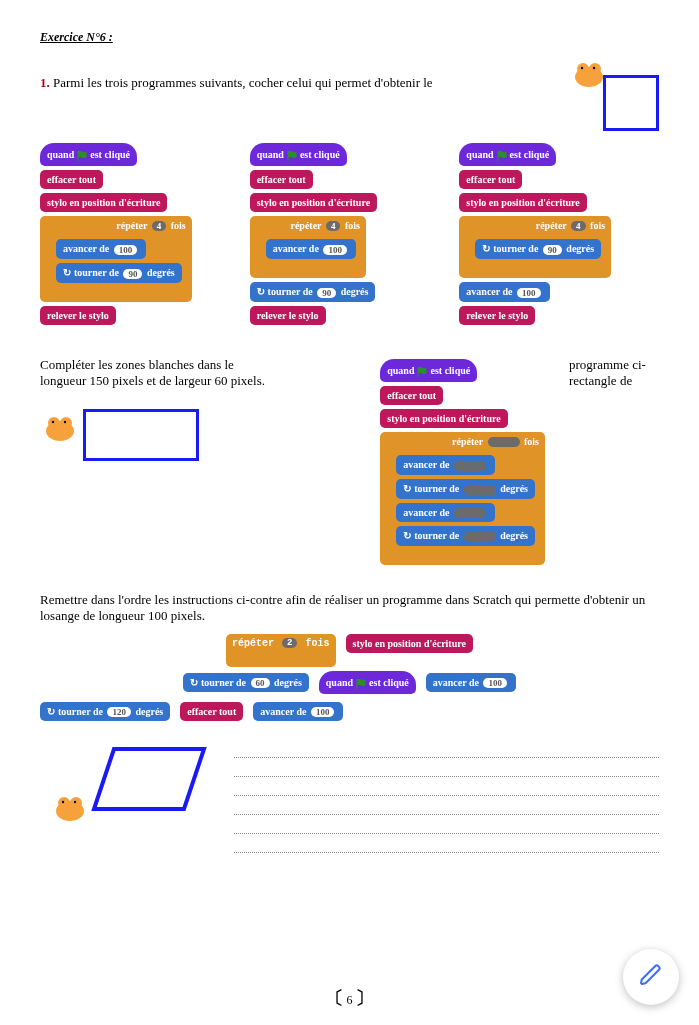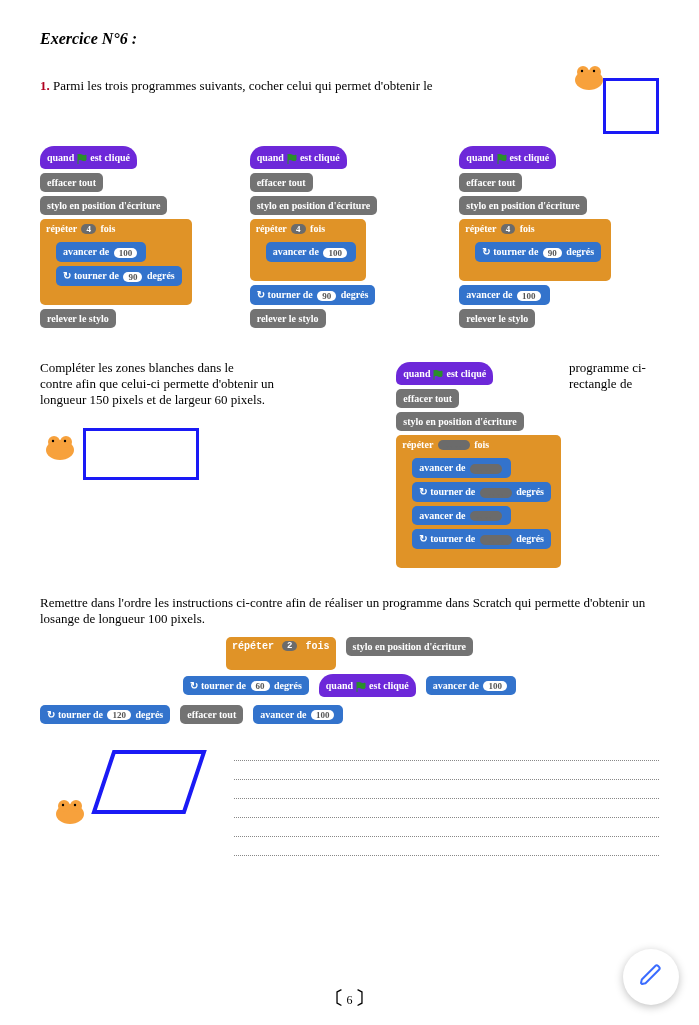--- a/index.html
+++ b/index.html
@@ -14,21 +14,22 @@
     margin: 0 auto;
     padding: 30px 40px 90px 40px;
     box-sizing: border-box;
     width: 699px;
     min-height: 1025px;
     position: relative;
   }
   .exercise-title {
     font-weight: bold;
     font-style: italic;
-    font-size: 16px;
+    text-decoration: underline;
+    font-size: 12px;
     margin-bottom: 30px;
   }
   .q-num { color: #b00020; font-weight: bold; }
   .q-text { font-size: 13px; }
   .row { display: flex; gap: 10px; margin: 10px 0 30px 0; }
   .col { flex: 1; }
 
   
   .block {
     border-radius: 5px;
@@ -36,21 +37,21 @@
     font-size: 10px;
     font-weight: bold;
     padding: 4px 7px;
     margin: 2px 0;
     display: inline-block;
     white-space: nowrap;
     position: relative;
   }
   .stack { display:flex; flex-direction:column; align-items:flex-start; }
   .hat { background:#6d28d9; border-radius: 14px 14px 5px 5px; padding-top:6px; }
-  .green { background:#737373; }
+  .green { background:#be185d; }
   .blue  { background:#3373cc; }
   .flag {
     display:inline-block;
     width:12px;height:12px;
     vertical-align:middle;
     margin:0 2px;
   }
   .flag svg { width:12px;height:12px; }
   .pill {
     display:inline-block;
@@ -68,20 +69,21 @@
   .turn-icon::before { content:"↻ "; font-size:10px; }
   .loop {
     background:#e09327;
     border-radius:5px;
     padding:4px 6px 14px 6px;
     margin:2px 0;
     color:#fff;
     font-size:10px;
     font-weight:bold;
     display:inline-block;
+    text-align:right;
   }
   .loop-body {
     background:#fff;
     border-radius:4px;
     margin-top:3px;
     padding:3px 4px 3px 10px;
     display:flex;
     flex-direction:column;
     align-items:flex-start;
     background:transparent;
@@ -217,26 +219,25 @@
           </div>
         </span>
         <span class="block blue"><span>avancer de</span> <span class="pill">100</span></span>
         <span class="block green">relever  le  stylo</span>
       </div>
     </div>
   </div>
 
 
   <div class="section">
-    <div style="display:flex;gap:8px;align-items:flex-start;">
+    <div style="display:flex;gap:24px;align-items:flex-start;">
       <div class="q-text" style="flex:1;">
         <div>
           <span>Compléter   les   zones   blanches   dans   le</span>
         </div>
-        <div>contre afin que celui-ci permette d'obtenir un</div>
         <div>longueur 150 pixels et de largeur 60 pixels.</div>
         <div style="margin-top:20px;">
           <span class="cat" style="vertical-align:top;">
             <svg viewBox="0 0 40 36">
                 <ellipse cx="20" cy="22" rx="14" ry="10" fill="#f7a13c"></ellipse>
                 <circle cx="14" cy="14" r="6" fill="#f7a13c"></circle>
                 <circle cx="26" cy="14" r="6" fill="#f7a13c"></circle>
                 <circle cx="13" cy="13" r="1.2" fill="#000"></circle>
                 <circle cx="25" cy="13" r="1.2" fill="#000"></circle>
               </svg>

